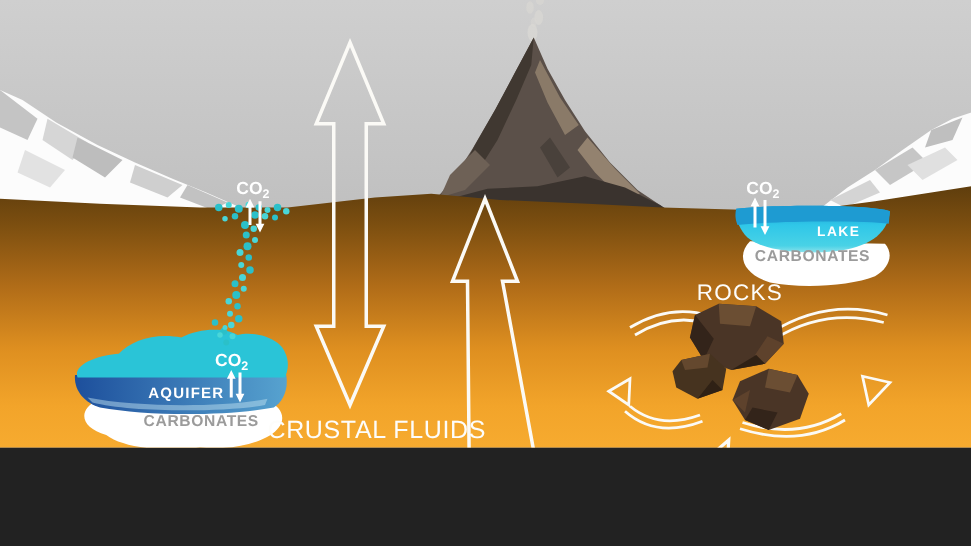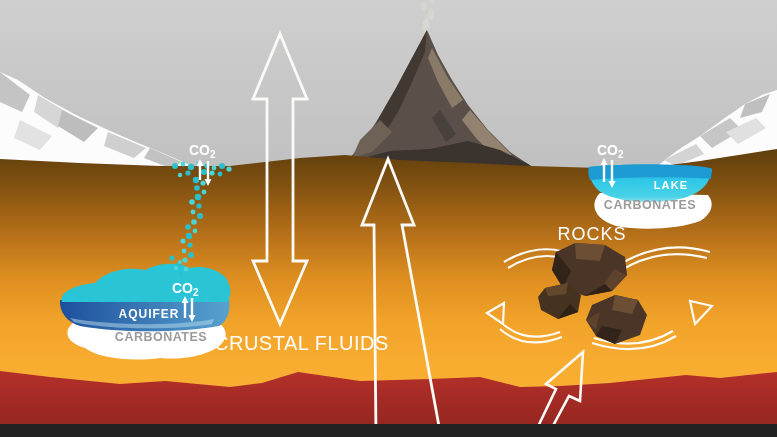--- a/index.html
+++ b/index.html
@@ -1,17 +1,17 @@
 <!DOCTYPE html>
 <html><head>
 <meta charset="utf-8">
 <style>
   html,body{margin:0;padding:0;background:#222;}
   .stage{
-    position:relative;width:777px;height:424px;overflow:hidden;
+    position:relative;width:777px;height:358px;overflow:hidden;
     font-family:"Liberation Sans",sans-serif;
   }
   .stage svg{position:absolute;left:0;top:0;display:block;}
   text{font-family:"Liberation Sans",sans-serif;}
 </style>
 </head>
 <body>
 
 <div class="stage">
 <svg width="777" height="437" viewBox="0 0 777 437" xmlns="http://www.w3.org/2000/svg">

